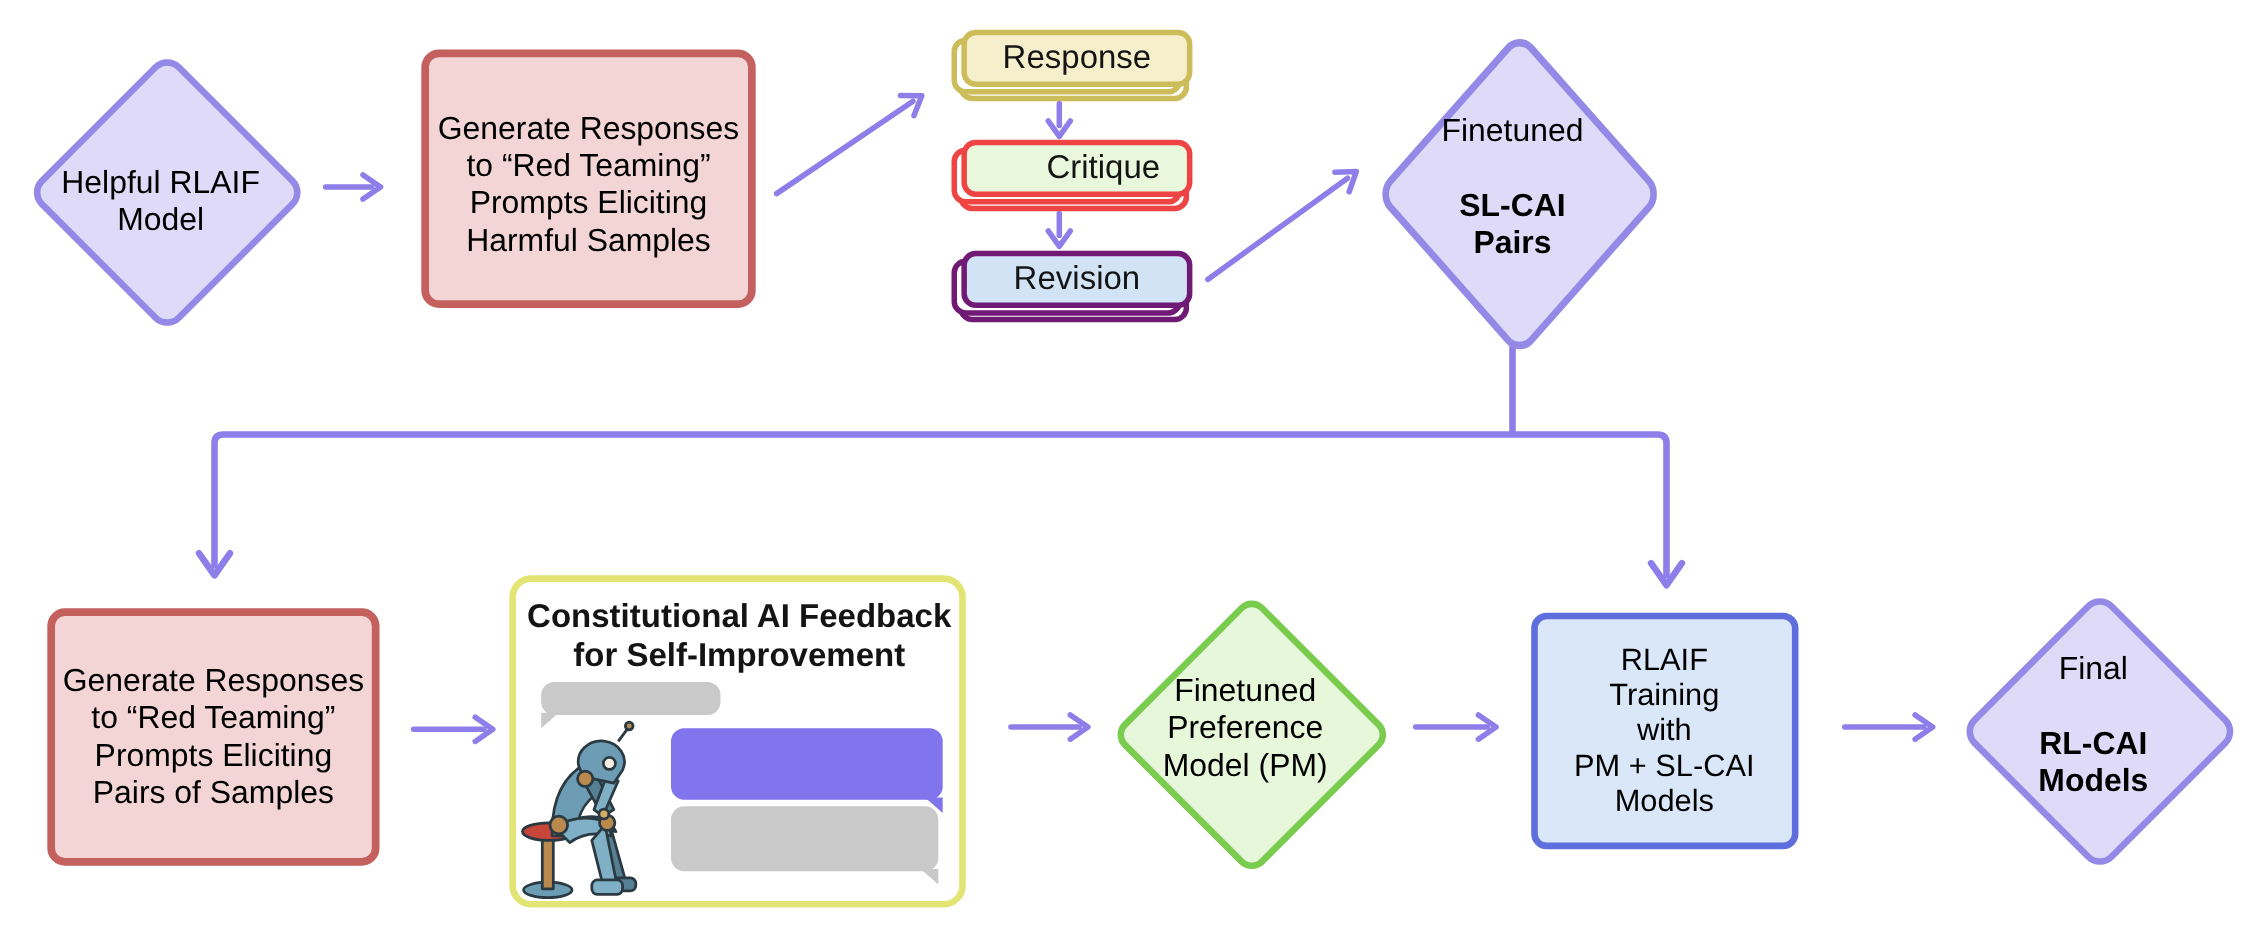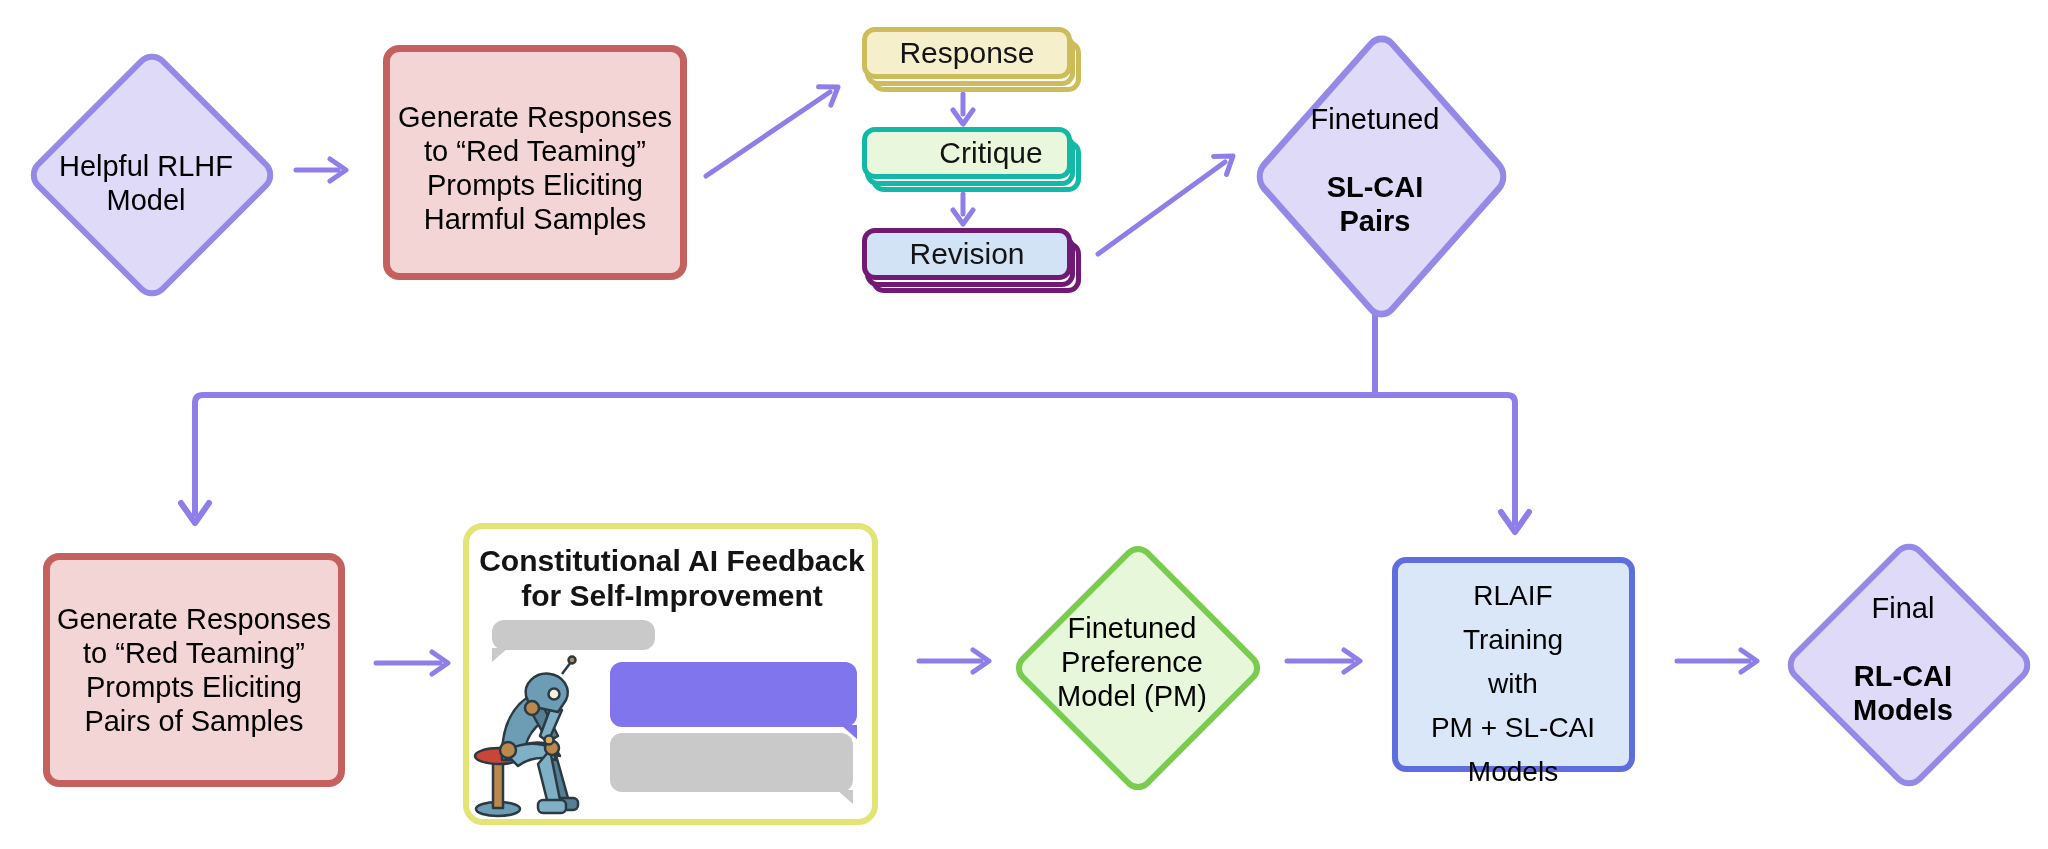--- a/index.html
+++ b/index.html
@@ -21,25 +21,25 @@
   .pbox{position:absolute;border-radius:16px;box-sizing:border-box;}
   .redbox{background:#f3d5d6;border:7px solid #c4615f;}
   .bluebox{background:#d9e7f8;border:6px solid #5f6edd;border-radius:14px;}
   .yellowbox{background:#ffffff;border:6px solid #e2e473;border-radius:20px;}
 
   
   .stack{position:absolute;width:210px;height:52px;}
   .sheet{position:absolute;width:210px;height:52px;border-radius:13px;box-sizing:border-box;background:#fff;}
   .stack .back{left:13px;top:13px;}
   .stack .mid{left:7px;top:7px;}
-  .stack .front{left:4px;top:0;display:flex;align-items:center;justify-content:center;
+  .stack .front{left:16px;top:0;display:flex;align-items:center;justify-content:center;
                 font-size:30px;}
   .stack.yellow .sheet{border:5px solid #ccbc5a;}
   .stack.yellow .front{background:#f6efcc;}
-  .stack.green .sheet{border:5px solid #14b8a6;padding-left:48px;}
+  .stack.green .sheet{border:5px solid #ef4444;padding-left:48px;}
   .stack.green .front{background:#e9f8dc;}
   .stack.blue .sheet{border:5px solid #701a75;}
   .stack.blue .front{background:#d2e3f5;}
 
   
   .bubble{position:absolute;z-index:4;}
   .bubble .body{position:absolute;left:0;top:0;width:100%;height:100%;border-radius:12px;}
   .bubble.gray .body{background:#c9c9c9;}
   .bubble.purple .body{background:#8175ee;}
   .tail{position:absolute;width:0;height:0;border-style:solid;}
@@ -108,21 +108,21 @@
       </g>
 
       <g>
         <path d="M1677,661 H1749"></path>
         <path d="M-16,-11 L0,0 L-16,11" transform="translate(1757,661)"></path>
       </g>
     </g>
   </svg>
 
   <div class="diamond purple" style="left:61px;top:84px;width:170px;height:170px;transform:rotate(45deg);"></div>
-  <div class="label" style="left:146px;top:183px;">Helpful RLHF
+  <div class="label" style="left:146px;top:183px;">Helpful RLAIF
 Model</div>
 
   <div class="pbox redbox" style="left:383px;top:45px;width:304px;height:235px;"></div>
   <div class="label" style="left:535px;top:168px;">Generate Responses
 to “Red Teaming”
 Prompts Eliciting
 Harmful Samples</div>
 
   <div class="stack yellow" style="left:858px;top:27px;">
     <div class="sheet back"></div>
@@ -203,21 +203,21 @@
       <circle cx="81" cy="92" r="4.5" fill="#d8ab67"></circle>
     </g>
   </svg>
 
   <div class="diamond green" style="left:1047px;top:577px;width:170px;height:170px;transform:rotate(45deg);border-radius:16px;"></div>
   <div class="label" style="left:1132px;top:662px;">Finetuned
 Preference
 Model (PM)</div>
 
   <div class="pbox bluebox" style="left:1392px;top:557px;width:243px;height:215px;"></div>
-  <div class="label" style="left:1513px;top:664px;font-size:28px;line-height:44px;margin-top:20px;">RLAIF
+  <div class="label" style="left:1513px;top:664px;font-size:28px;line-height:32px;">RLAIF
 Training
 with
 PM + SL-CAI
 Models</div>
 
   <div class="diamond purple" style="left:1818px;top:574px;width:170px;height:170px;transform:rotate(45deg);"></div>
   <div class="label" style="left:1903px;top:659px;">
     <div>Final</div>
     <div class="b">RL-CAI
 Models</div>

